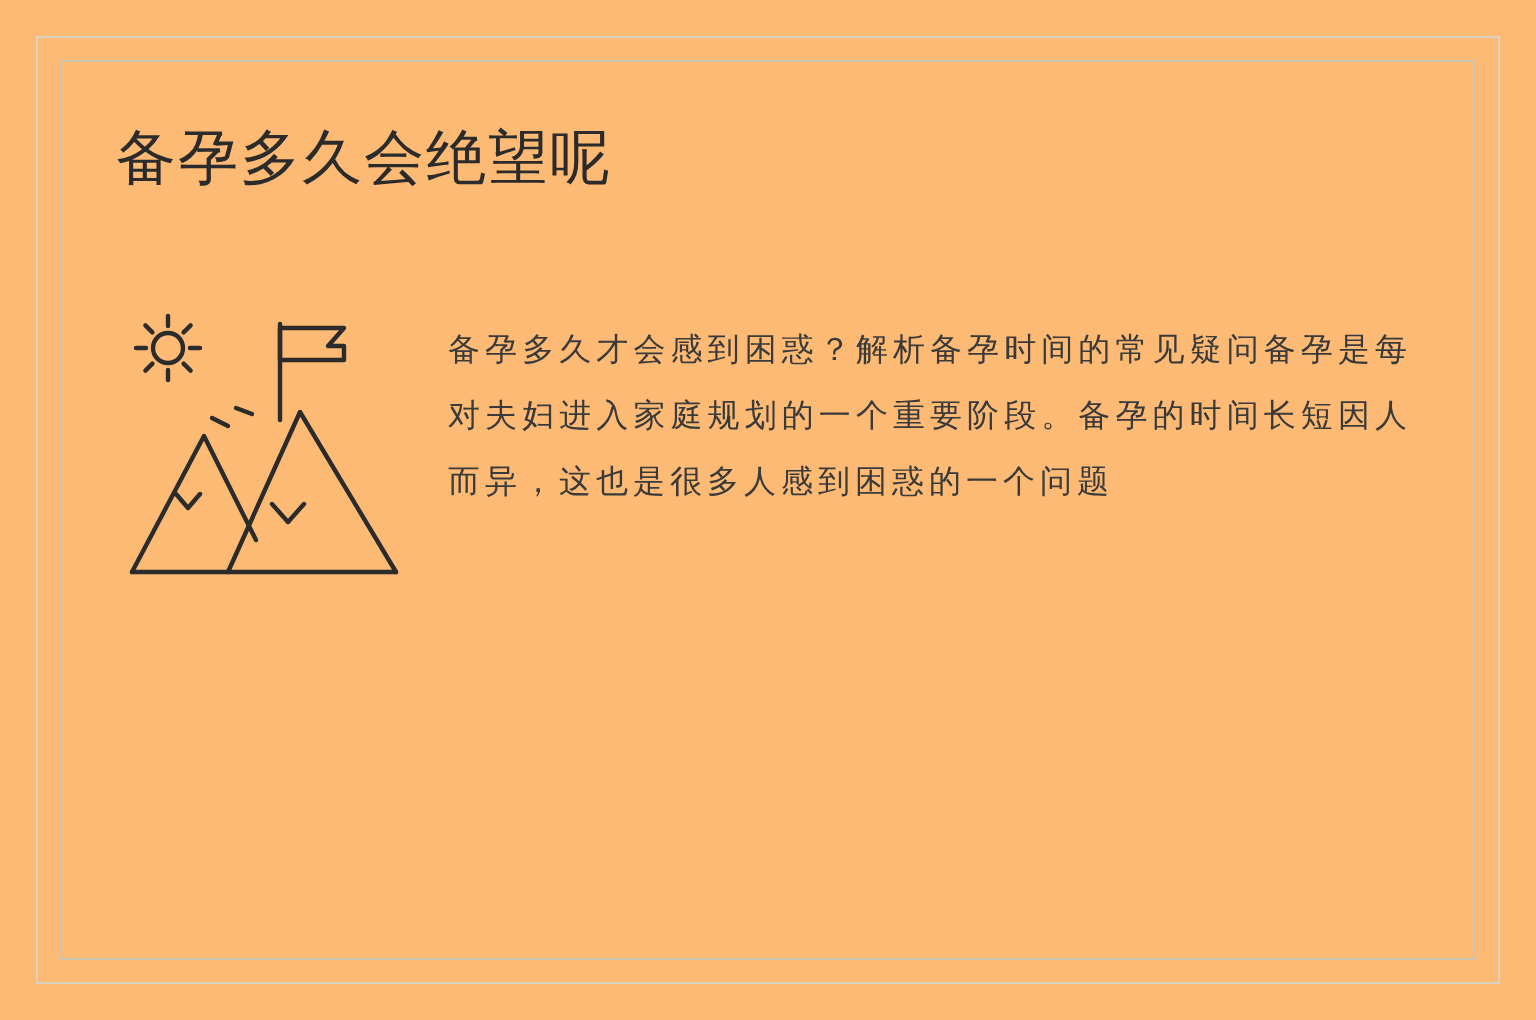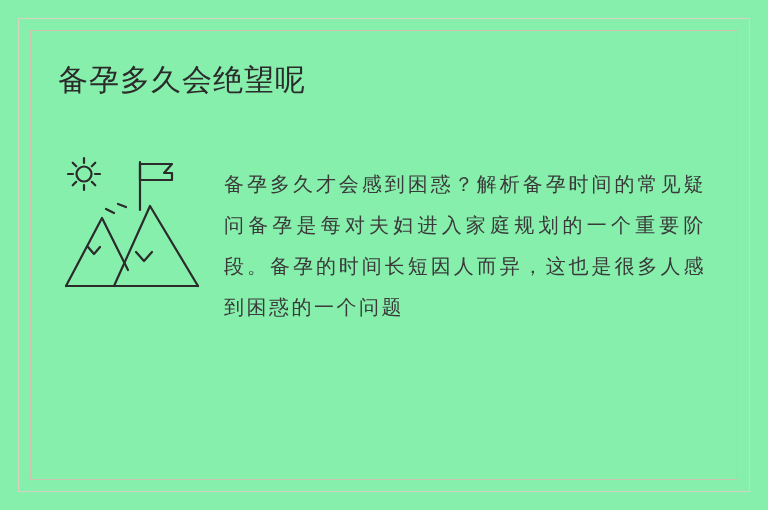--- a/index.html
+++ b/index.html
@@ -11,21 +11,21 @@
     height: 510px;
     background: #f7f5ee;
     font-family: "Liberation Sans", sans-serif;
     overflow: hidden;
   }
   .card {
     position: relative;
     box-sizing: border-box;
     width: 768px;
     height: 510px;
-    background: #86efac;
+    background: #fdba74;
     padding: 18px;
   }
   .frame-outer {
     box-sizing: border-box;
     position: absolute;
     left: 18px;
     top: 18px;
     right: 18px;
     bottom: 18px;
     border: 1px solid #d8d3c2;
@@ -64,22 +64,22 @@
   .illus {
     width: 152px;
     flex: 0 0 152px;
     padding-top: 10px;
   }
   .illus svg {
     display: block;
   }
   .paragraph {
     flex: 1 1 auto;
-    font-family: Liberation Serif, serif;
-    font-size: 20px;
+    font-family: Liberation Mono, monospace;
+    font-size: 16px;
     line-height: 2.05;
     color: #3a3a3a;
     letter-spacing: 2.5px;
     text-align: justify;
     padding-left: 14px;
     padding-right: 4px;
   }
 </style>
 </head>
 <body>

